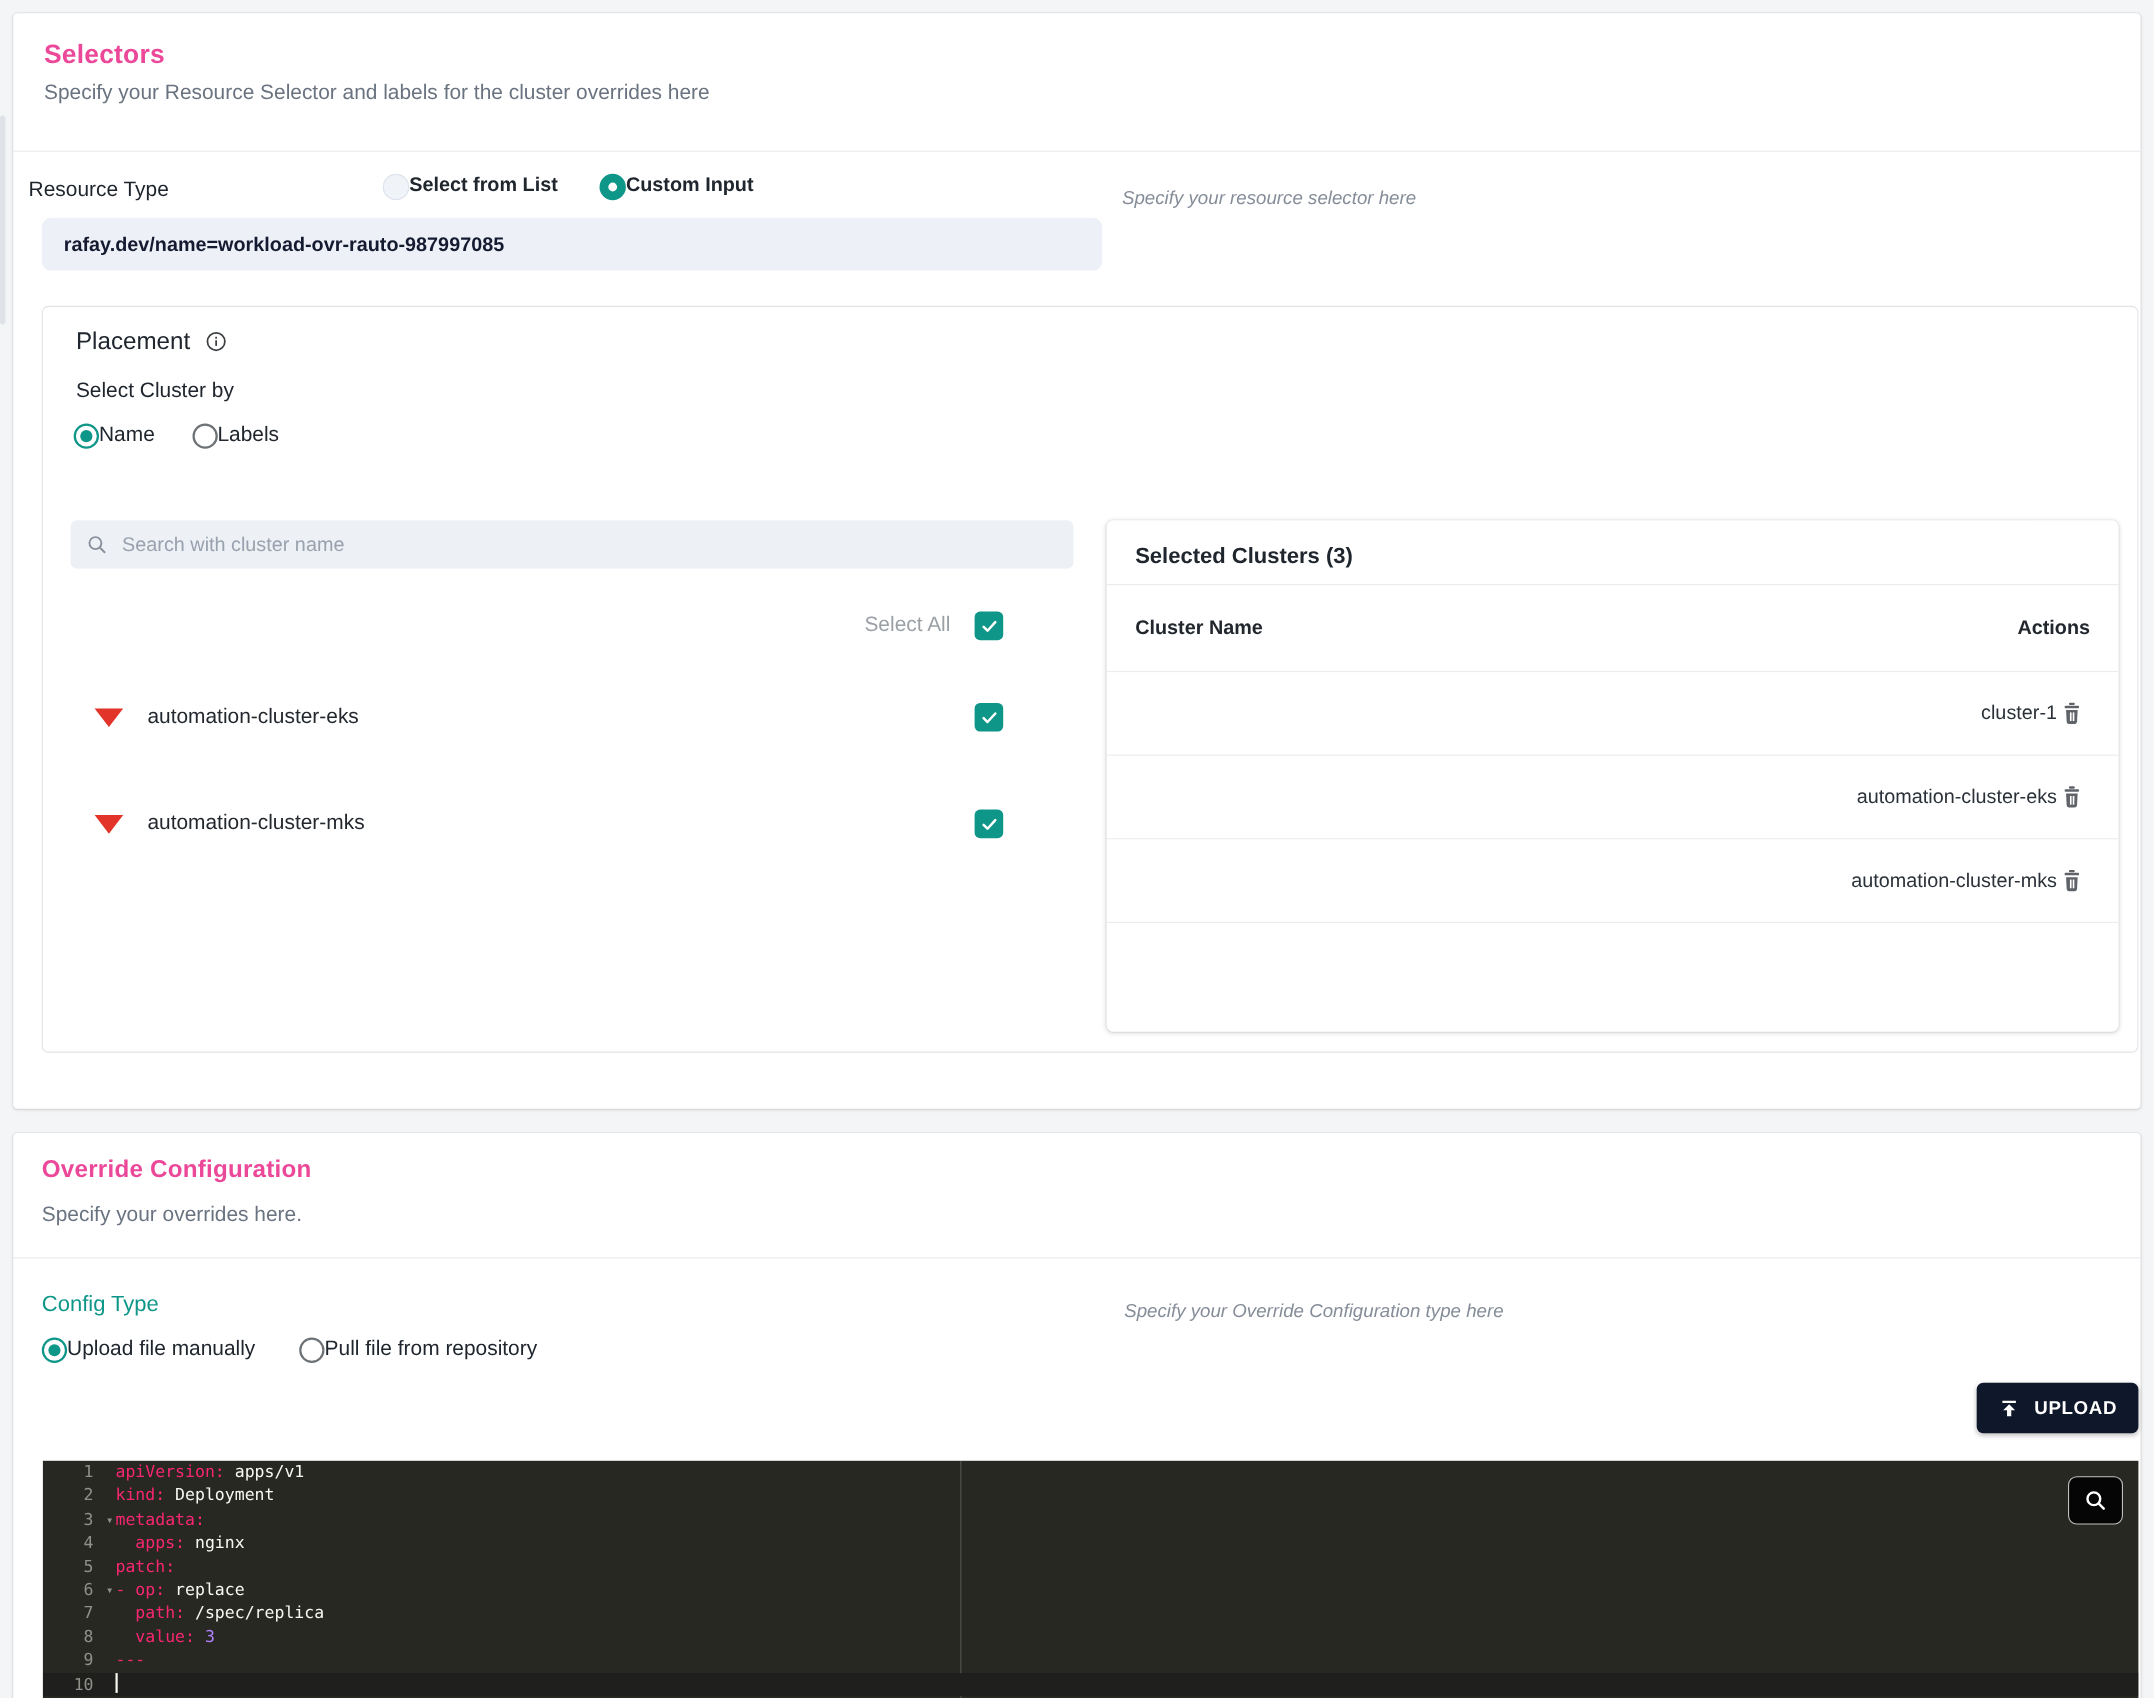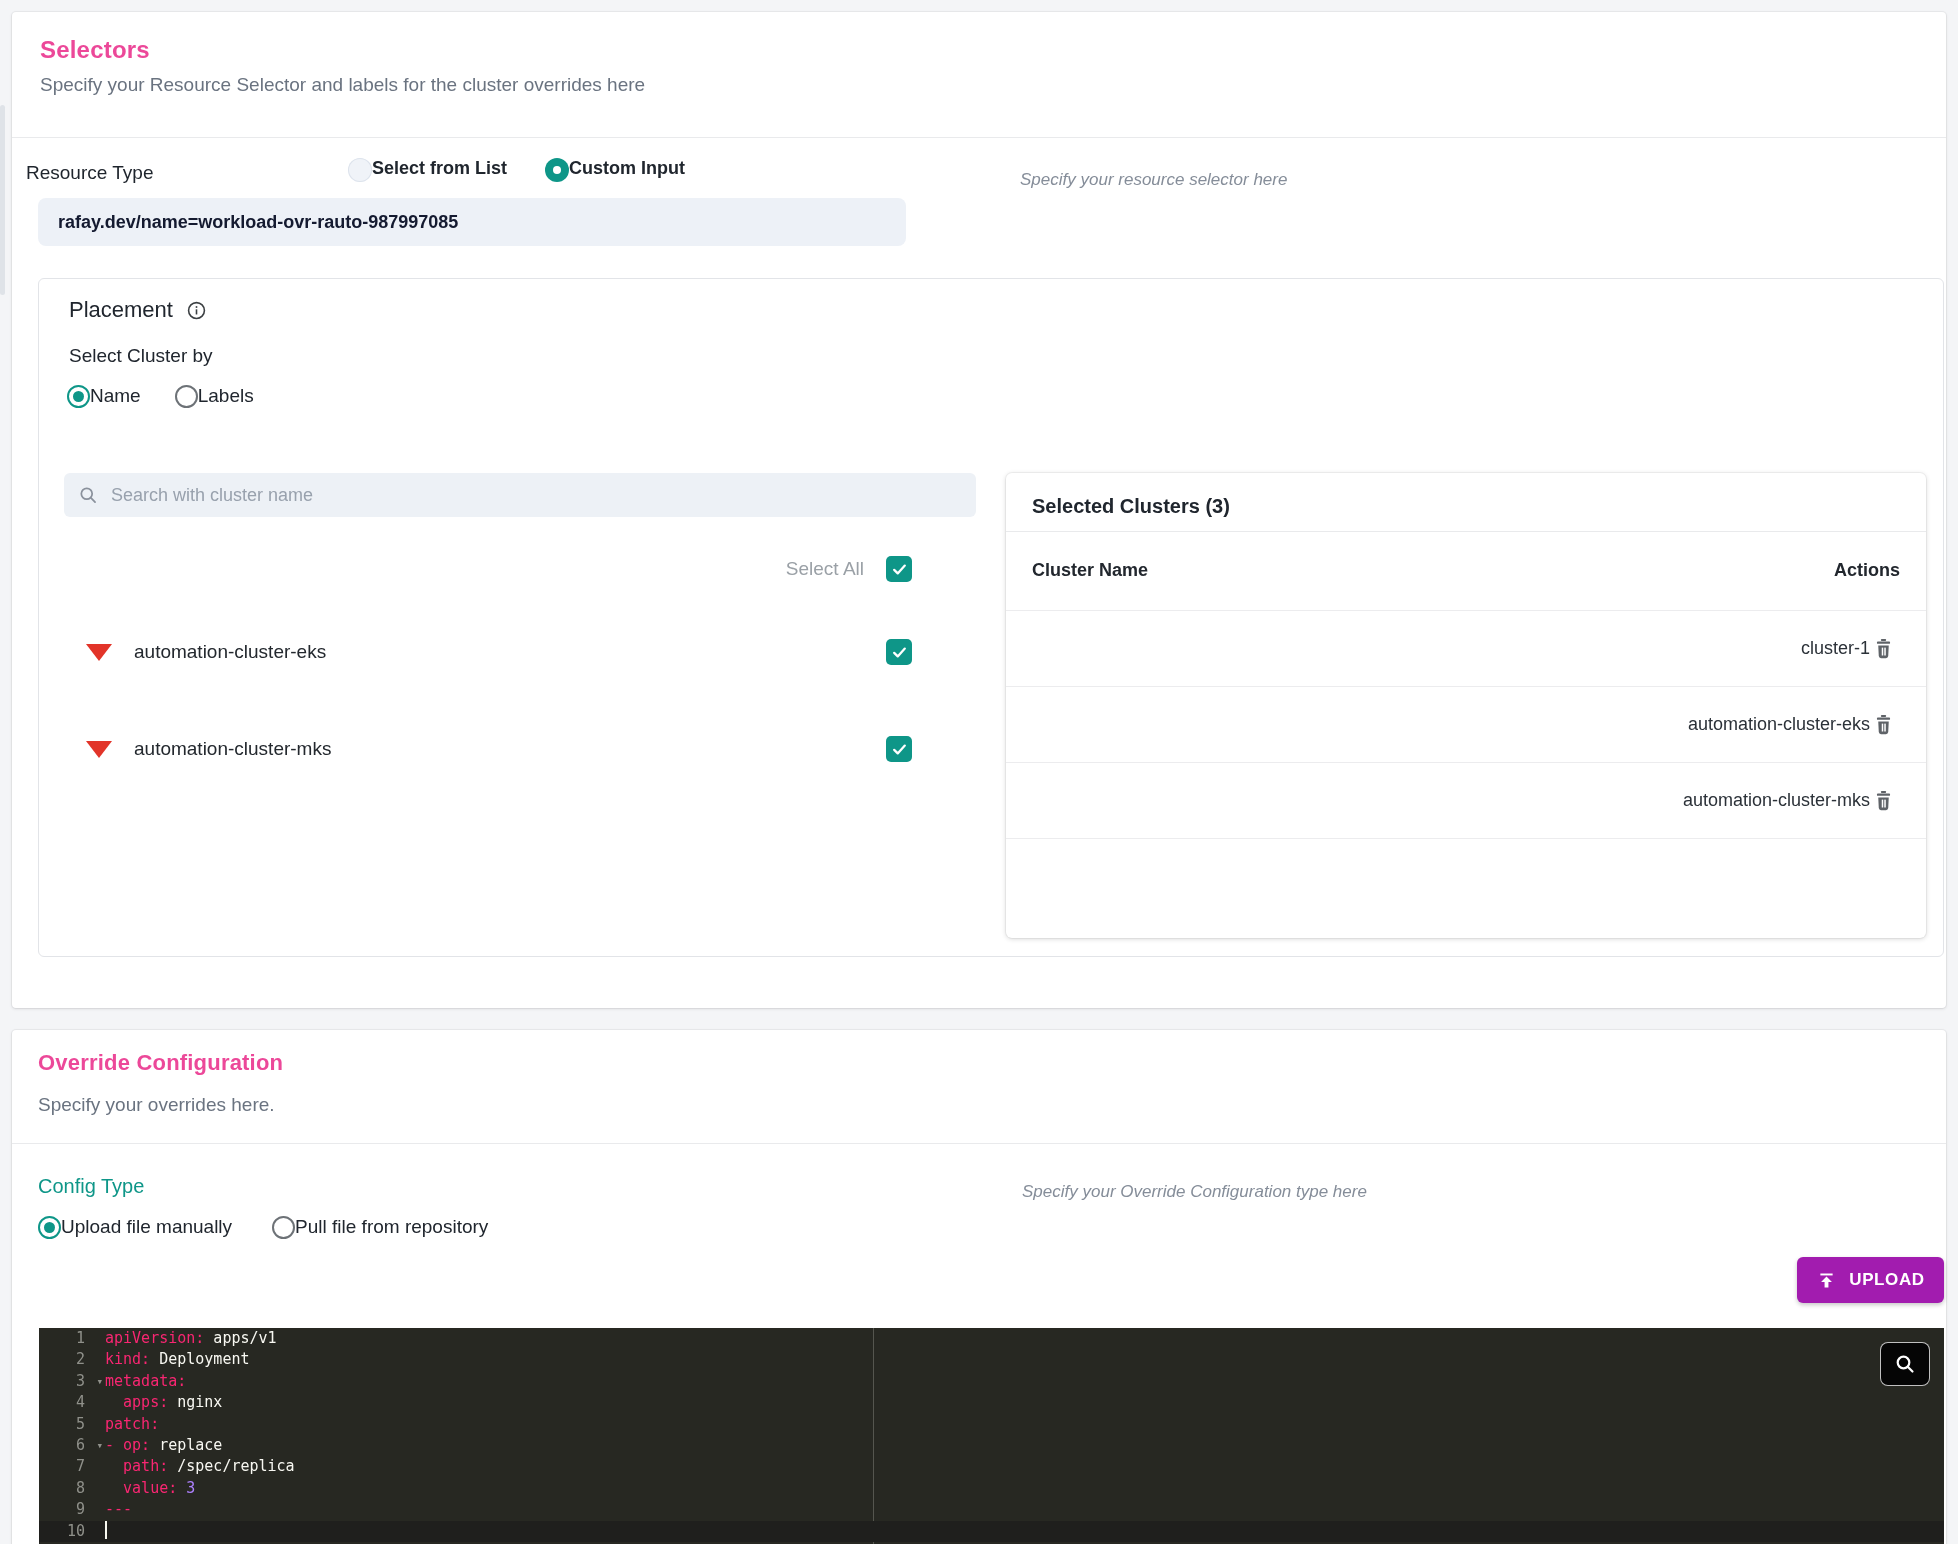--- a/index.html
+++ b/index.html
@@ -45,21 +45,21 @@
   .rB.on { border-color:#0e9688; }
   .rB.on::after { content:""; position:absolute; left:3.5px; top:3.5px; width:11px; height:11px;
     border-radius:50%; background:#0e9688; }
 
   
   .checkbox { width:26px; height:26px; border-radius:5px; background:#0e9688;
     display:flex; align-items:center; justify-content:center; cursor:pointer; flex:0 0 auto; }
 
   
   .rt-label  { position:absolute; left:14px; top:150px; font-size:19px; color:#1e242c; }
-  .rt-input  { position:absolute; left:26px; top:186px; width:868px; height:48px;
+  .rt-input  { position:absolute; left:26px; top:186px; width:964px; height:48px;
     background:#edf1f7; border:none; border-radius:8px; padding:0 20px;
     font-family:"Liberation Sans",sans-serif; font-size:18px; font-weight:700; color:#141a30; }
 
   .placement { position:absolute; left:26px; top:266px; width:1906px; height:679px;
     border:1px solid #e2e4e8; border-radius:6px; background:#fff; }
   .pl-title-row { position:absolute; left:30px; top:18px; display:flex; align-items:center; gap:14px; }
   .pl-title { font-size:22px; color:#20262e; }
   .pl-sub   { position:absolute; left:30px; top:66px; font-size:19px; color:#20262e; }
 
   .left-col  { position:absolute; left:25px; top:194px; width:842px; }
@@ -96,21 +96,21 @@
   .sel-row.w1 { top:138px; } .sel-row.w2 { top:214px; } .sel-row.w3 { top:290px; }
   .trash-btn { width:26px; height:26px; border:none; background:transparent; cursor:pointer;
     display:flex; align-items:center; justify-content:center; }
 
   
   .ov-title { left:26px; top:20px; font-size:22px; }
   .ov-sub   { left:26px; top:64px; }
   .ov-div   { top:113px; }
   .cfg-label { position:absolute; left:26px; top:145px; font-size:20px; color:#0e9688; }
   .upload-btn { position:absolute; left:1785px; top:227px; width:147px; height:46px;
-    background:#a21caf; color:#fff; border:none; border-radius:6px; cursor:pointer;
+    background:#0f172a; color:#fff; border:none; border-radius:6px; cursor:pointer;
     display:flex; align-items:center; justify-content:center; gap:12px;
     font-family:"Liberation Sans",sans-serif; font-size:17px; font-weight:700; letter-spacing:.6px;
     box-shadow:0 2px 4px rgba(0,0,0,.22); }
 
   
   .editor { position:absolute; left:27px; top:298px; width:1905px; height:232px;
     background:#272822; font-family:"DejaVu Sans Mono", monospace; font-size:15px;
     overflow:hidden; }
   .print-margin { position:absolute; left:834px; top:0; bottom:0; width:1px; background:#55564f; }
   .ed-line { position:relative; display:flex; height:21.4px; line-height:21.4px; white-space:pre; }

